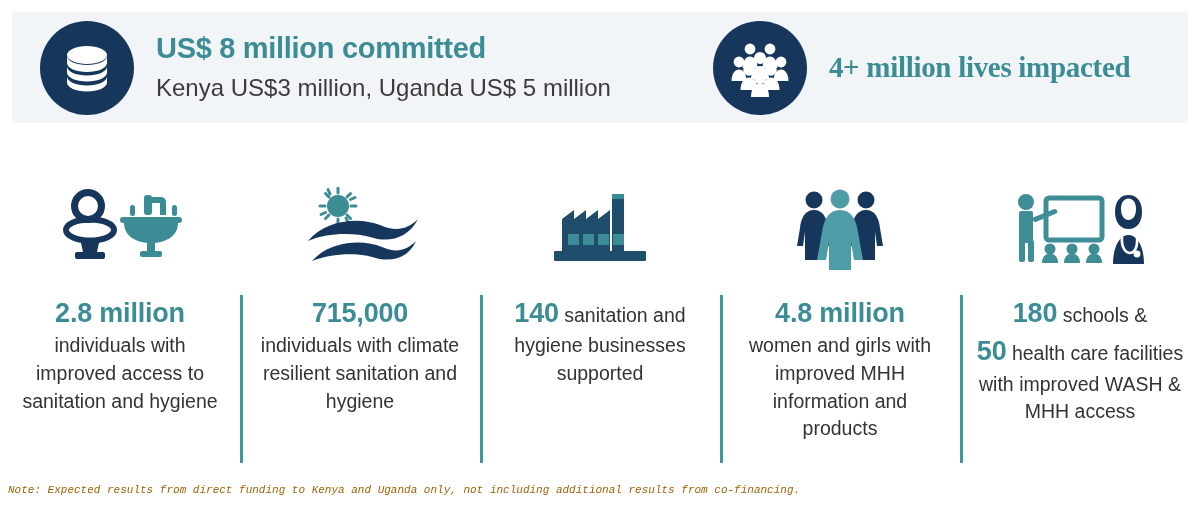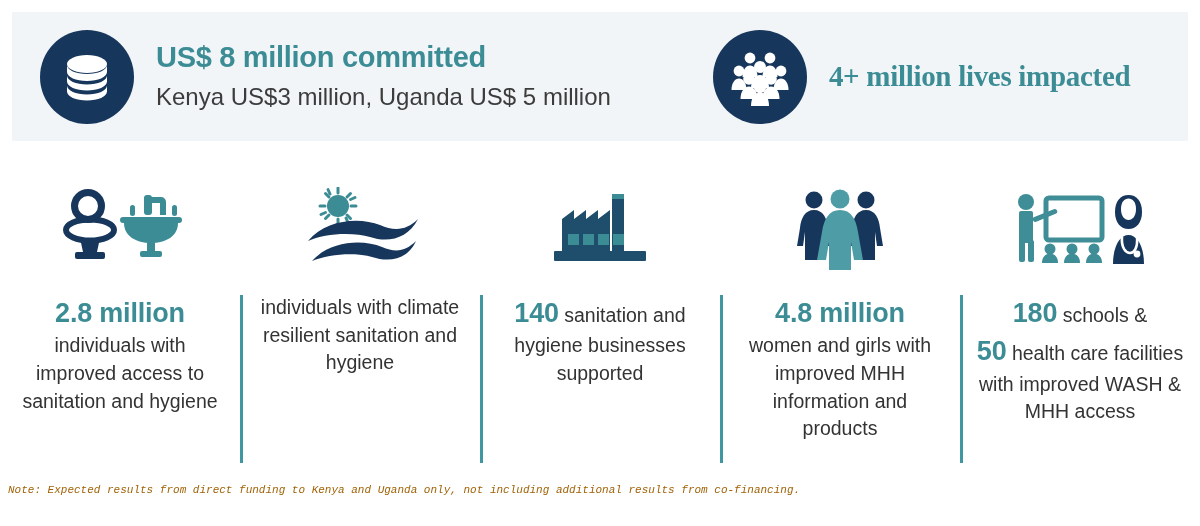--- a/index.html
+++ b/index.html
@@ -19,21 +19,21 @@
     height: 526px;
     background: #ffffff;
   }
 
   
   .header-band {
     position: absolute;
     left: 12px;
     top: 12px;
     width: 1176px;
-    height: 129px;
+    height: 111px;
     background: #f1f5f7;
     display: flex;
     align-items: center;
   }
   .header-item {
     display: flex;
     align-items: center;
   }
   .header-item-funding { margin-left: 28px; }
   .header-item-lives   { margin-left: 102px; font-family: Liberation Serif, serif; }
@@ -238,20 +238,21 @@
               <line x1="60.5" y1="12.5" x2="65" y2="10.5"></line>
             </g>
           </g>
           <g fill="#17365c">
             <path d="M18 54 c18 -22 52 -24 72 -16 c14 6 26 6 38 -6 c-10 20 -30 24 -48 18 c-16 -5 -46 -4 -62 4 z"></path>
             <path d="M22 74 c18 -20 50 -22 70 -14 c14 6 24 4 34 -6 c-8 18 -26 22 -44 16 c-16 -5 -44 -3 -60 4 z"></path>
           </g>
         </svg>
       </div>
       <div class="stat-text">
+        <span class="stat-number stat-text-block">715,000</span>
         <span>individuals with climate resilient sanitation and hygiene</span>
       </div>
     </div>
 
     <div class="stat-col">
       <div class="stat-icon">
         <svg width="112" height="76" viewBox="0 0 112 76" aria-hidden="true">
           <rect x="68" y="3" width="12" height="5" fill="#3c8c95"></rect>
           <g fill="#1e4e6b">
             <path d="M68 8 h12 v52 h-12 z"></path>

